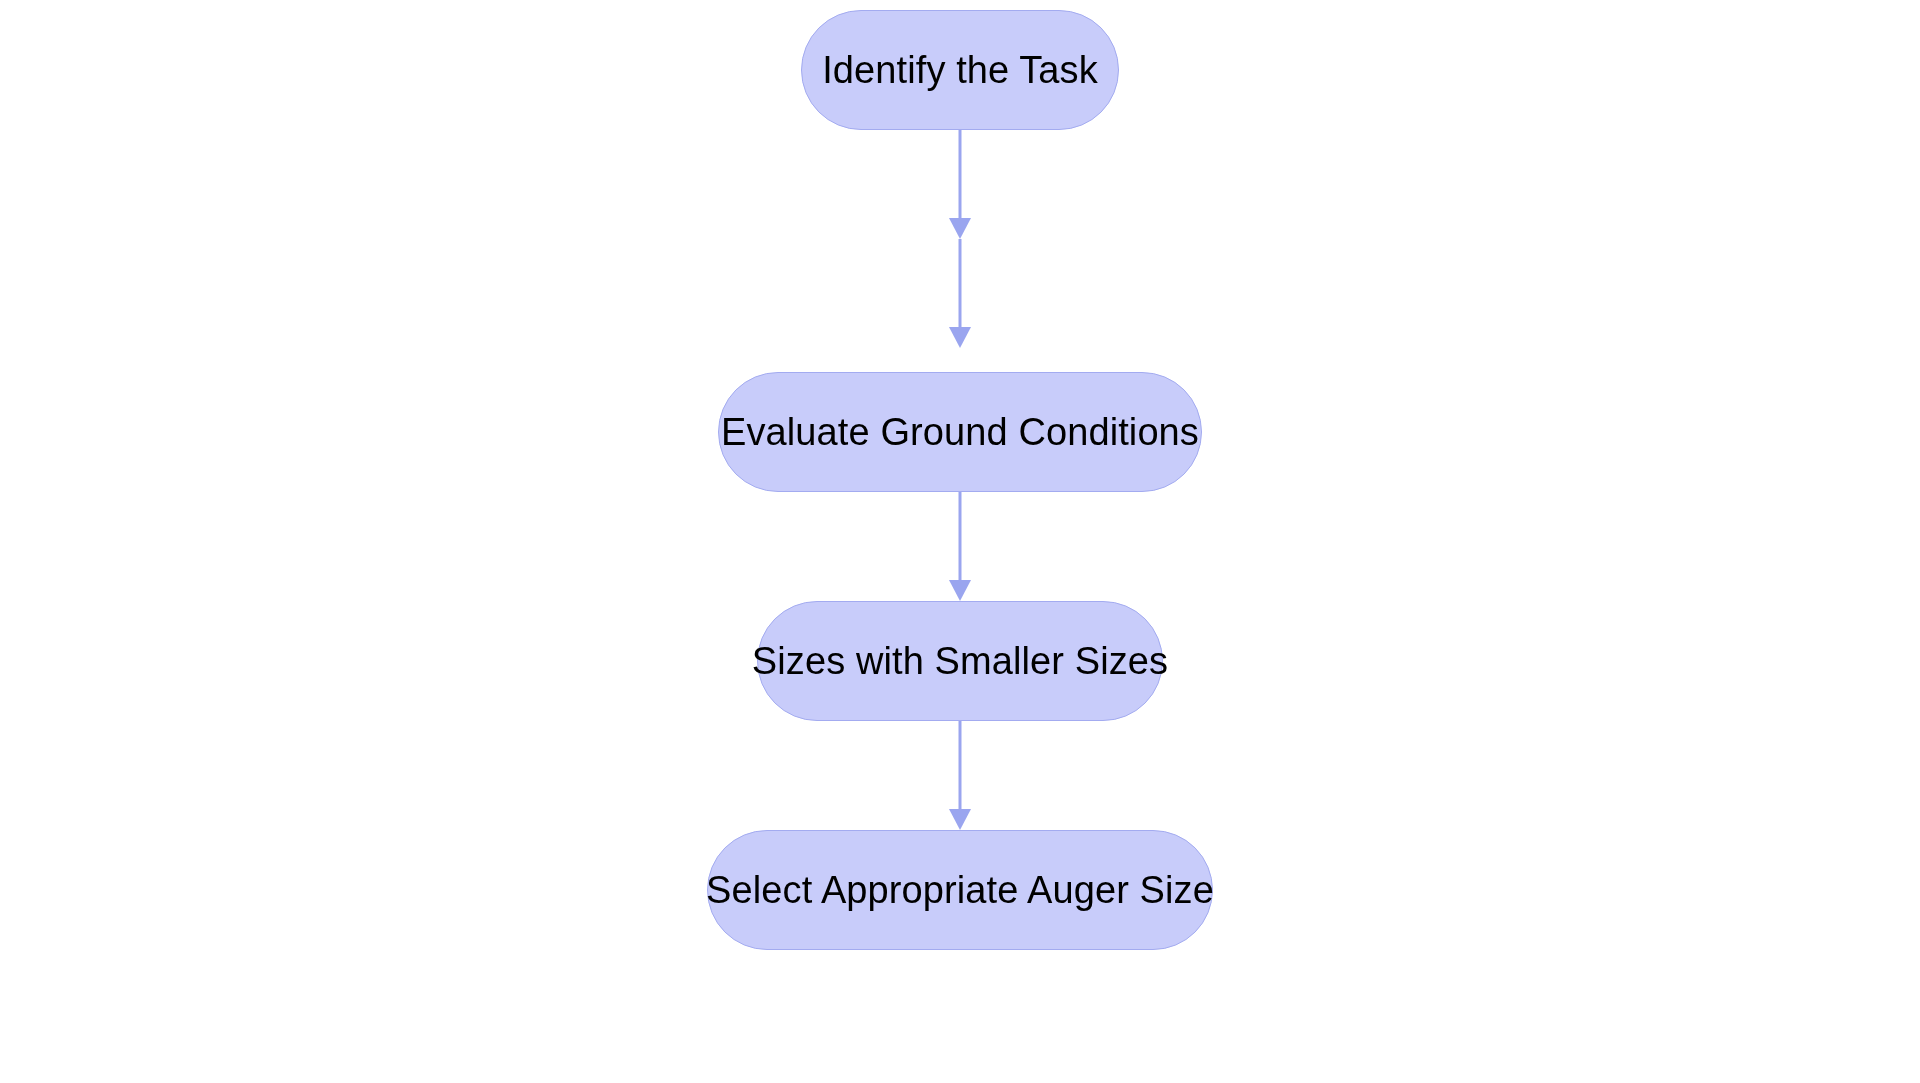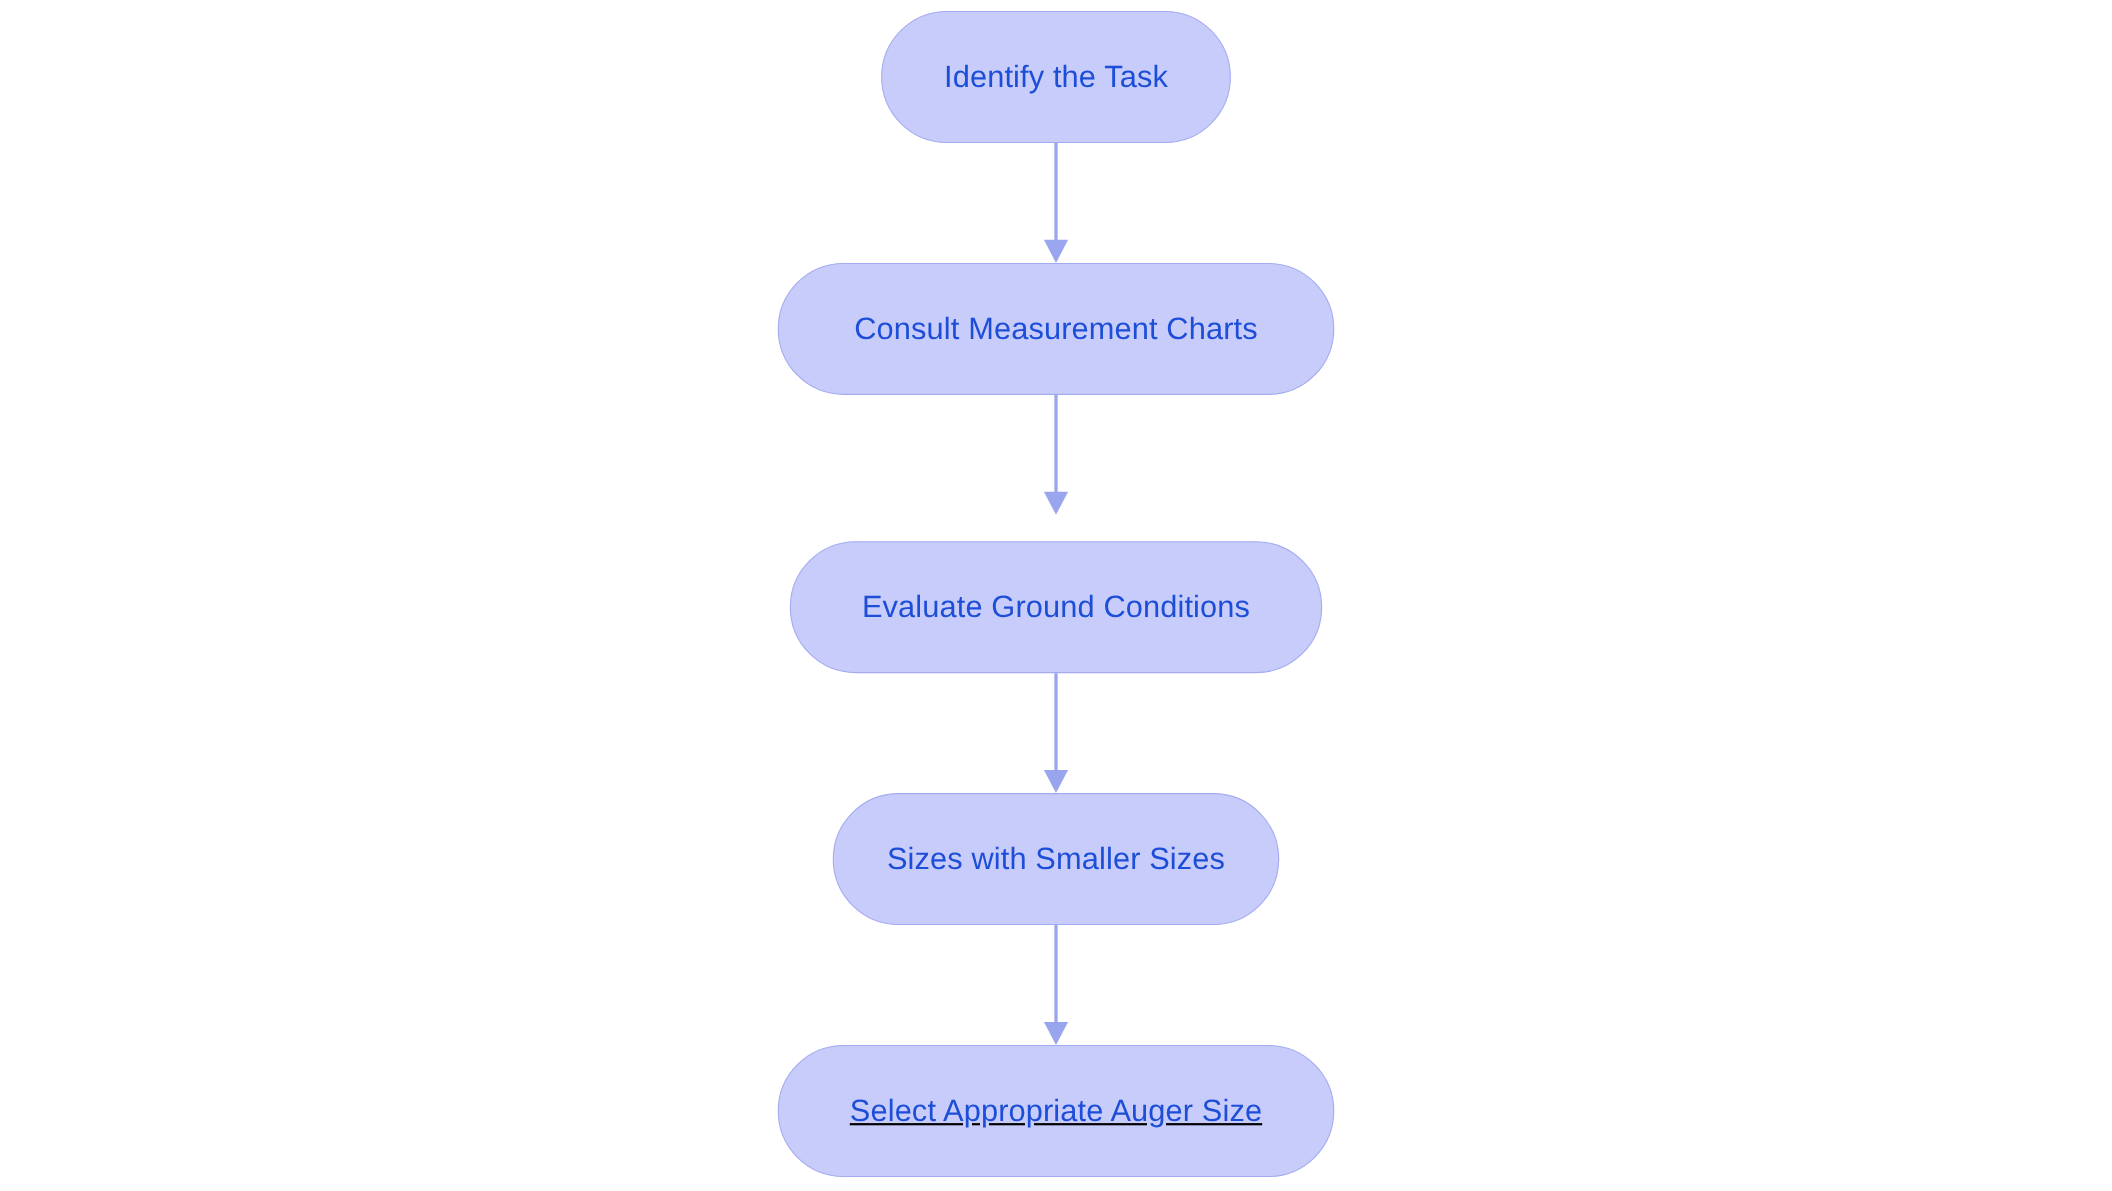--- a/index.html
+++ b/index.html
@@ -42,22 +42,22 @@
     background: #c8ccfa;
     border: 1.5px solid #a3abf0;
     border-radius: 60px;
     display: flex;
     align-items: center;
     justify-content: center;
     flex: 0 0 auto;
   }
 
   .flow-node-label {
-    color: #1d4ed8;
-    font-size: 28px;
+    color: #000000;
+    font-size: 38px;
     font-family: "Liberation Sans", sans-serif;
     font-weight: 400;
     letter-spacing: 0.1px;
     white-space: nowrap;
     line-height: 1;
   }
 
   .flow-connector {
     position: relative;
     width: 40px;
@@ -71,42 +71,39 @@
     width: 40px;
     height: 109px;
     overflow: visible;
   }
 
   
   .node-w-1 { width: 318px; }
   .node-w-2 { width: 506px; }
   .node-w-3 { width: 484px; margin-top: 24px; }
   .node-w-4 { width: 406px; }
-  .node-w-5 { width: 506px; text-decoration: underline; }
+  .node-w-5 { width: 506px; }
 </style>
 </head>
 <body>
 
 <div id="flowchart-canvas">
   <div class="flow-column">
 
     <div class="flow-node node-w-1">
       <span class="flow-node-label">Identify the Task</span>
     </div>
 
     <div class="flow-connector">
       <svg viewBox="0 0 40 109" xmlns="http://www.w3.org/2000/svg" aria-hidden="true">
         <line x1="20" y1="0" x2="20" y2="92" stroke="#9aa5ef" stroke-width="3"></line>
         <polygon points="20,109 9,88 31,88" fill="#9aa5ef"></polygon>
       </svg>
     </div>
 
-    <div class="flow-node node-w-2">
-      <span class="flow-node-label">Consult Measurement Charts</span>
-    </div>
 
     <div class="flow-connector">
       <svg viewBox="0 0 40 109" xmlns="http://www.w3.org/2000/svg" aria-hidden="true">
         <line x1="20" y1="0" x2="20" y2="92" stroke="#9aa5ef" stroke-width="3"></line>
         <polygon points="20,109 9,88 31,88" fill="#9aa5ef"></polygon>
       </svg>
     </div>
 
     <div class="flow-node node-w-3">
       <span class="flow-node-label">Evaluate Ground Conditions</span>

